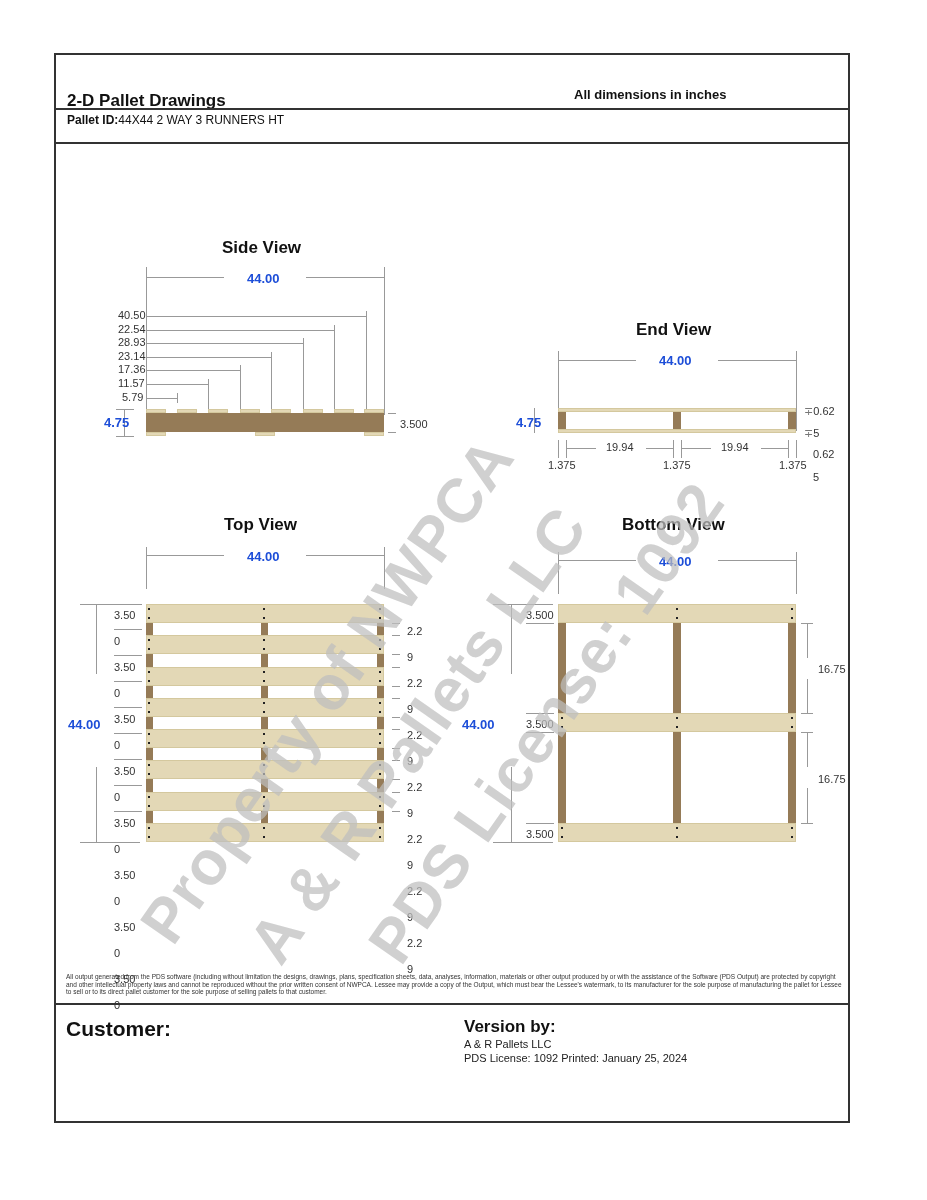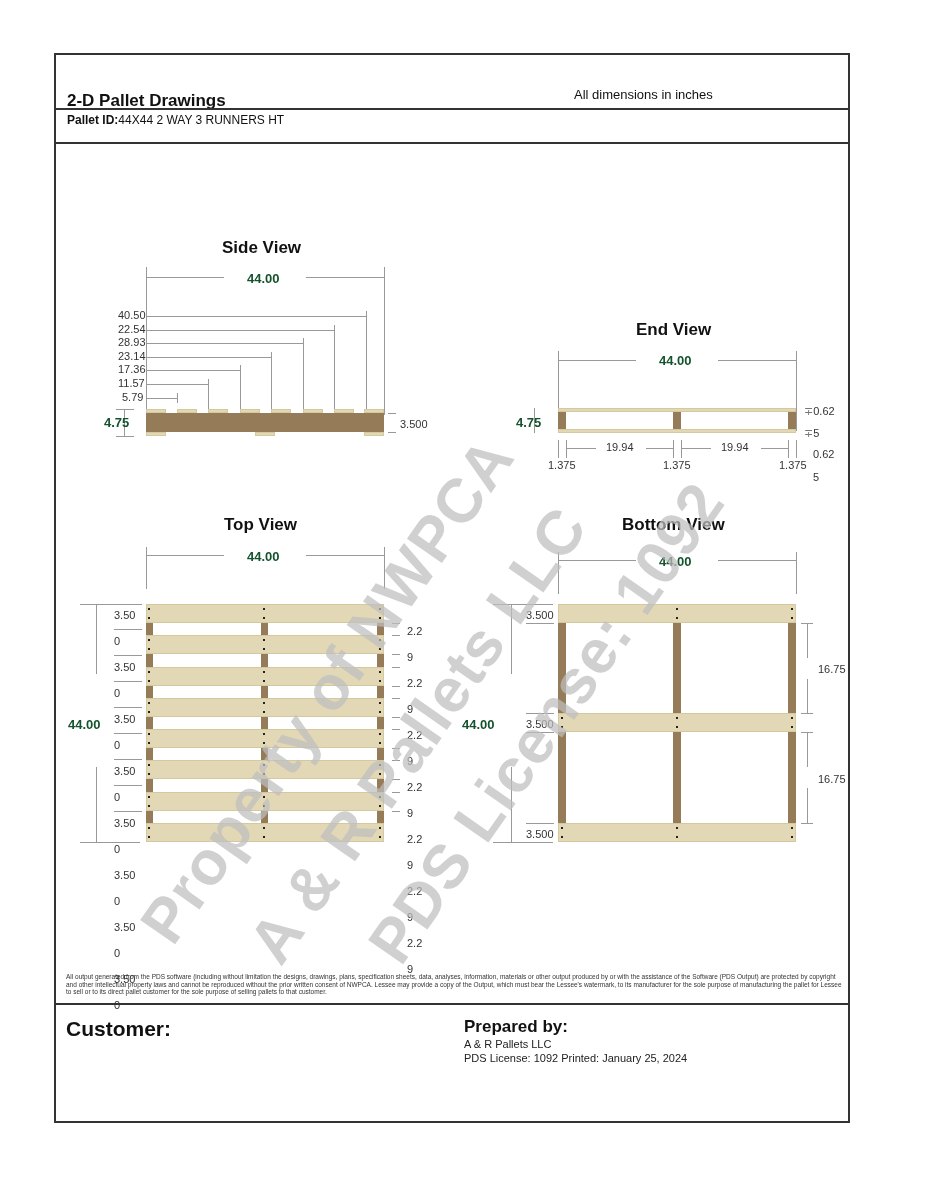--- a/index.html
+++ b/index.html
@@ -1,29 +1,29 @@
 <!DOCTYPE html>
 <html><head>
 <meta charset="utf-8">
 <style>
   html,body{margin:0;padding:0;background:#ffffff;}
   body{width:927px;height:1200px;position:relative;overflow:hidden;font-family:"Liberation Sans",sans-serif;color:#111;}
   .page{position:absolute;left:54px;top:53px;width:796px;height:1070px;border:2px solid #333;box-sizing:border-box;}
   .abs{position:absolute;}
   .title1{left:11px;top:10px;font-size:20px;font-weight:bold;letter-spacing:-0.2px;}
   .title2{left:11px;top:36px;font-size:17px;font-weight:bold;}
-  .alldim{left:518px;top:32px;font-size:13px;font-weight:normal;}
+  .alldim{left:518px;top:32px;font-size:13px;font-weight:bold;}
   .rule{position:absolute;left:0;width:100%;height:0;border-top:2px solid #333;}
   .pid{left:11px;top:58px;font-size:12px;}
   .cls{left:11px;top:73px;font-size:11px;}
   .lbl{font-weight:bold;}
   .cls .lbl{text-decoration:underline;}
   .view-title{font-size:17px;font-weight:bold;position:absolute;}
   .dim{position:absolute;font-size:11px;color:#333;}
-  .dimb{position:absolute;font-size:13px;font-weight:bold;color:#14532d;}
+  .dimb{position:absolute;font-size:13px;font-weight:bold;color:#1d4ed8;}
   .hl{position:absolute;height:0;border-top:1px solid #999;}
   .vl{position:absolute;width:0;border-left:1px solid #999;}
   .deck{position:absolute;background:#e3d8b6;border:1px solid #d4c89e;box-sizing:border-box;}
   .str{position:absolute;background:#957b57;}
   .nail{position:absolute;width:2px;height:2px;background:#222;}
   .disclaimer{position:absolute;left:10px;top:918px;width:780px;font-size:6.5px;line-height:7.5px;color:#333;}
   .cust{left:10px;top:962px;font-size:21px;font-weight:bold;}
   .prep{left:408px;top:962px;font-size:17px;font-weight:bold;}
   .prep-line{font-size:11px;color:#222;position:absolute;left:408px;}
   .wm{position:absolute;font-size:62px;font-weight:bold;color:rgba(190,190,190,0.72);white-space:nowrap;transform-origin:left top;transform:rotate(-55deg);letter-spacing:1px;}
@@ -324,16 +324,16 @@
   </div>
 
   <div class="wm" style="left:70px;top:860px;">Property of NWPCA</div>
   <div class="wm" style="left:178px;top:880px;">A &amp; R Pallets LLC</div>
   <div class="wm" style="left:298px;top:880px;">PDS License: 1092</div>
 
   <div class="disclaimer">All output generated from the PDS software (including without limitation the designs, drawings, plans, specification sheets, data, analyses, information, materials or other output produced by or with the assistance of the Software (PDS Output) are protected by copyright and other intellectual property laws and cannot be reproduced without the prior written consent of NWPCA. Lessee may provide a copy of the Output, which must bear the Lessee's watermark, to its manufacturer for the sole purpose of manufacturing the pallet for Lessee to sell or to its direct pallet customer for the sole purpose of selling pallets to that customer.</div>
   <div class="rule" style="top:948px;"></div>
 
   <div class="abs cust">Customer:</div>
-  <div class="abs prep">Prepared by:</div>
+  <div class="abs prep">Version by:</div>
   <div class="prep-line" style="top:983px;">A &amp; R Pallets LLC</div>
   <div class="prep-line" style="top:997px;">PDS License: 1092 Printed: January 25, 2024</div>
 </div>
 
 </body></html>

